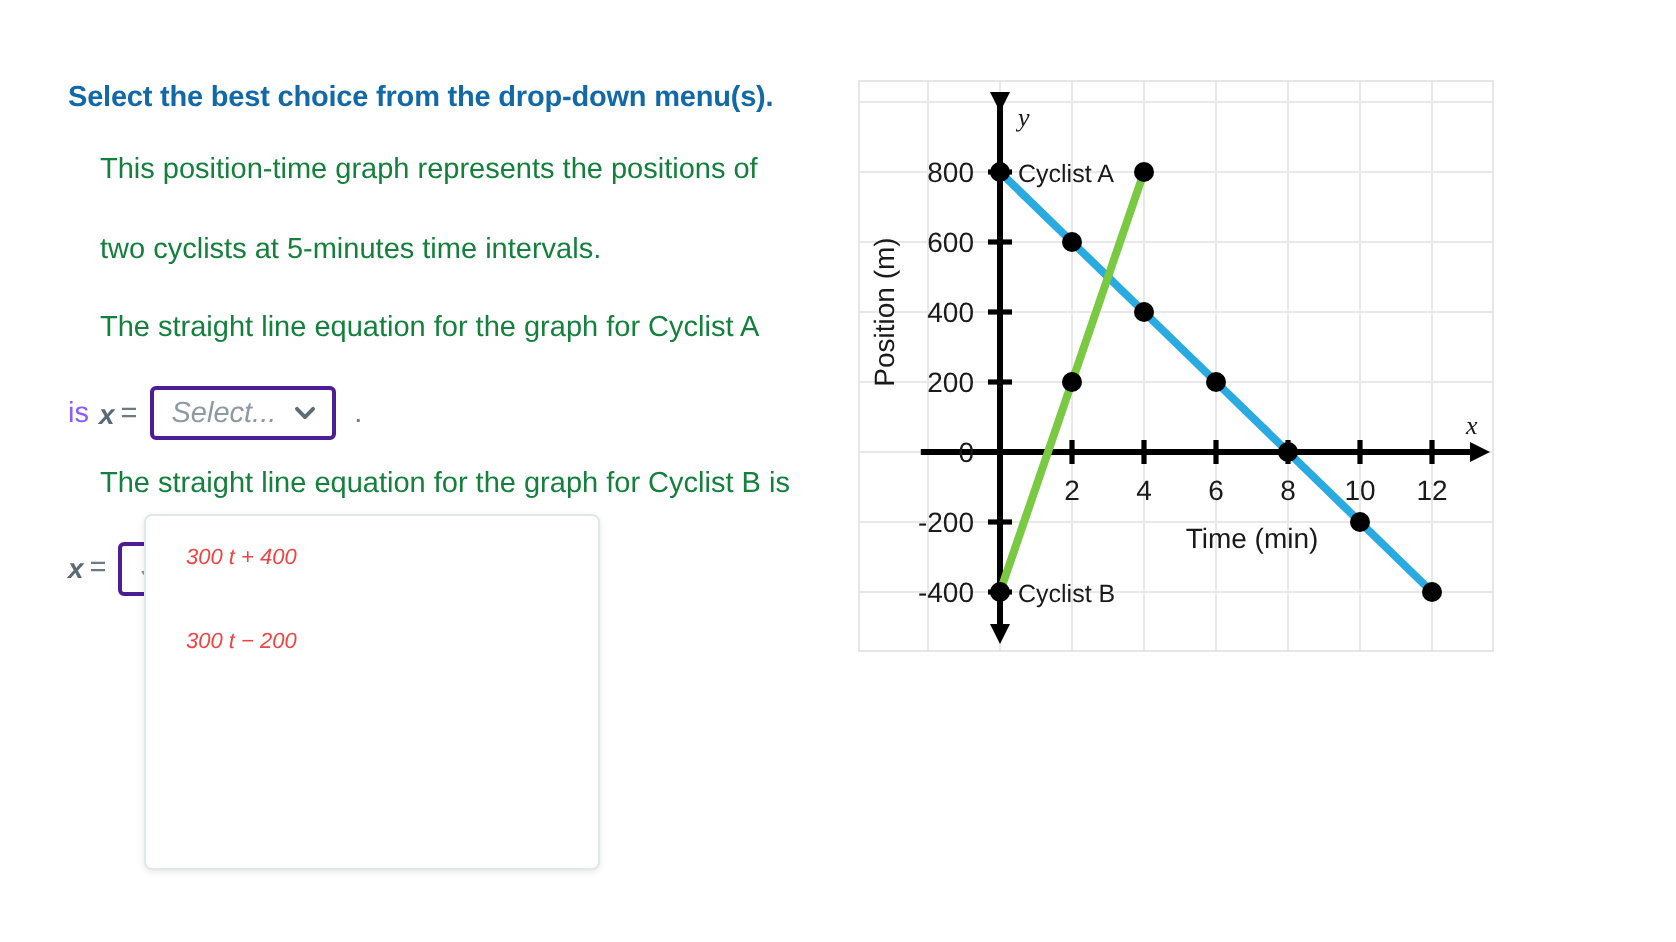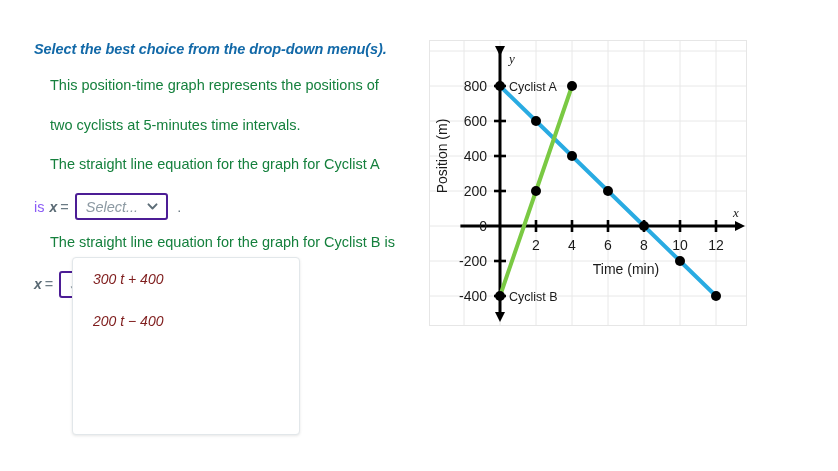--- a/index.html
+++ b/index.html
@@ -19,21 +19,20 @@
   
   #question-panel {
     position: absolute;
     left: 34px;
     top: 40px;
     width: 392px;
   }
   .prompt-heading {
     font-size: 14.5px;
     font-weight: bold;
-    font-style: italic;
     color: #1269a8;
     letter-spacing: -0.1px;
     margin: 0 0 7px 0;
     line-height: 1.25;
   }
   .body-line {
     font-size: 14.5px;
     color: #15803d;
     line-height: 1.63;
     margin: 16px;
@@ -100,22 +99,22 @@
     border-radius: 4px;
     box-shadow: 0 1px 3px rgba(0,0,0,0.10);
     padding: 0;
   }
   .menu-item {
     height: 42px;
     display: flex;
     align-items: center;
     padding-left: 20px;
     font-style: italic;
-    font-size: 14px;
-    color: #7f1d1d;
+    font-size: 11px;
+    color: #ef4444;
     cursor: pointer;
     white-space: nowrap;
   }
 
   
   #graph-panel {
     position: absolute;
     left: 429px;
     top: 40px;
     width: 318px;
@@ -163,21 +162,21 @@
         <svg class="chev" viewBox="0 0 12 12">
           <path d="M1.6 3.7 L6 8.2 L10.4 3.7" fill="none" stroke="#5d6d77" stroke-width="2.1" stroke-linecap="round" stroke-linejoin="round"></path>
         </svg>
       </div>
       <span class="period">.</span>
     </div>
   </div>
 
   <div id="dropdown-menu">
     <div class="menu-item">300 t + 400</div>
-    <div class="menu-item">200 t − 400</div>
+    <div class="menu-item">300 t − 200</div>
   </div>
 
   <div id="graph-panel">
     <svg id="chart-svg" width="316" height="284" viewBox="0 0 316 284">
       <g id="grid-layer">
           <line x1="34" y1="0" x2="34" y2="284" stroke="#e8e8e8" stroke-width="1"></line>
           <line x1="70" y1="0" x2="70" y2="284" stroke="#e8e8e8" stroke-width="1"></line>
           <line x1="106" y1="0" x2="106" y2="284" stroke="#e8e8e8" stroke-width="1"></line>
           <line x1="142" y1="0" x2="142" y2="284" stroke="#e8e8e8" stroke-width="1"></line>
           <line x1="178" y1="0" x2="178" y2="284" stroke="#e8e8e8" stroke-width="1"></line>

